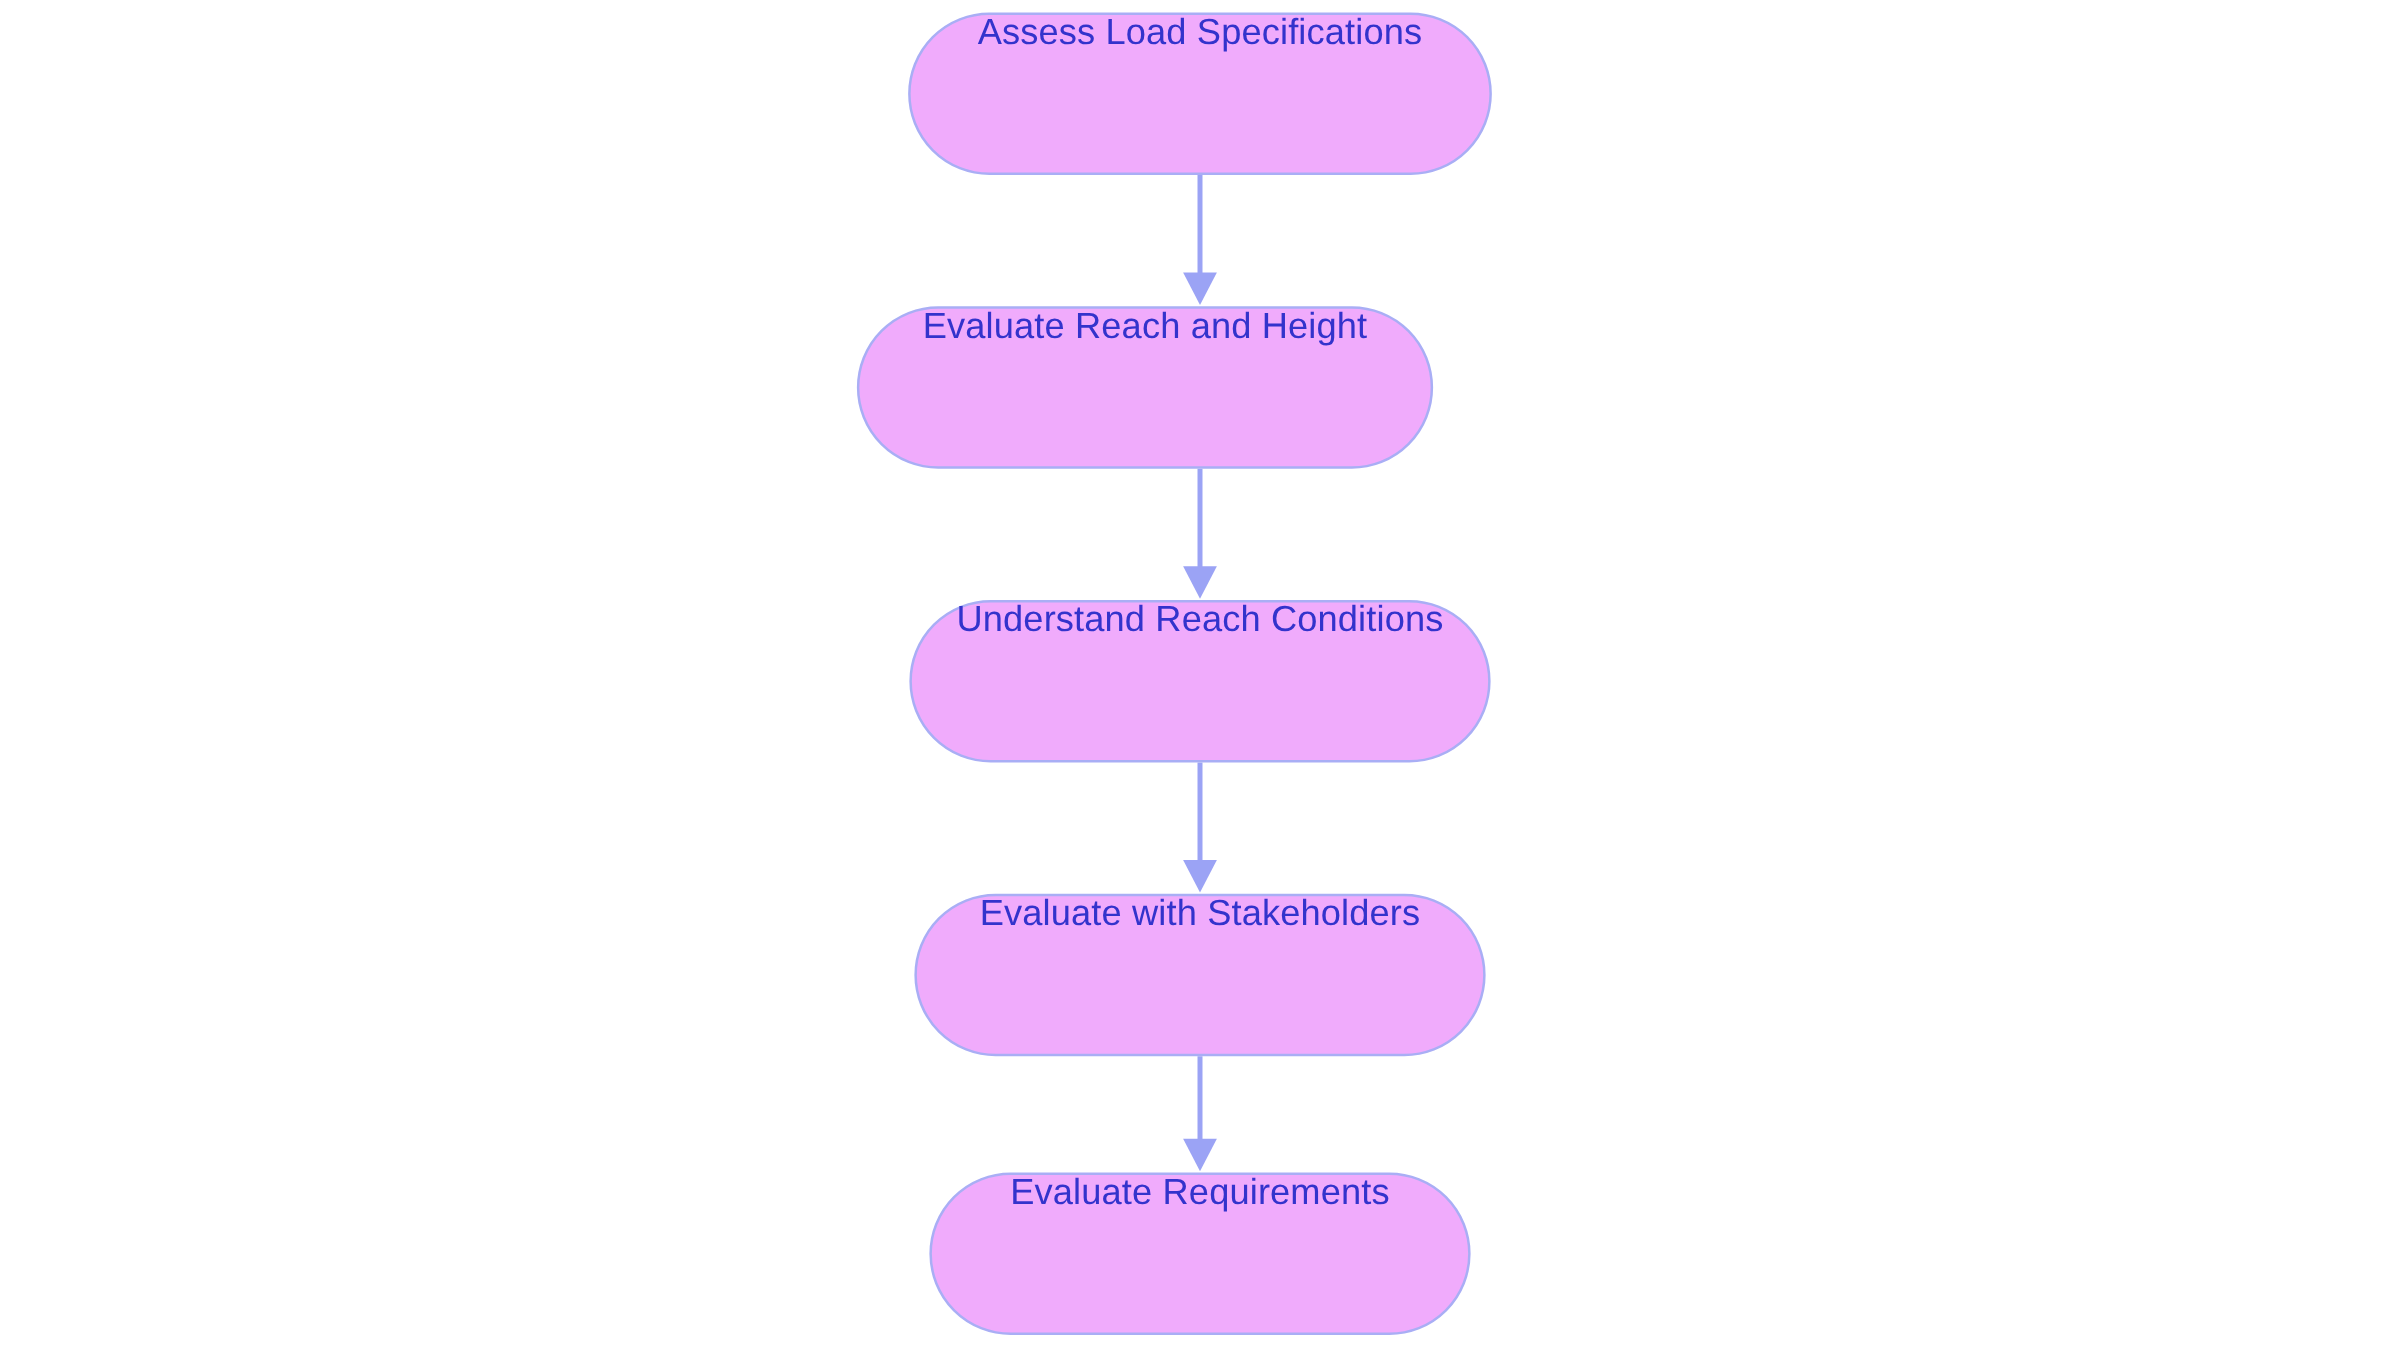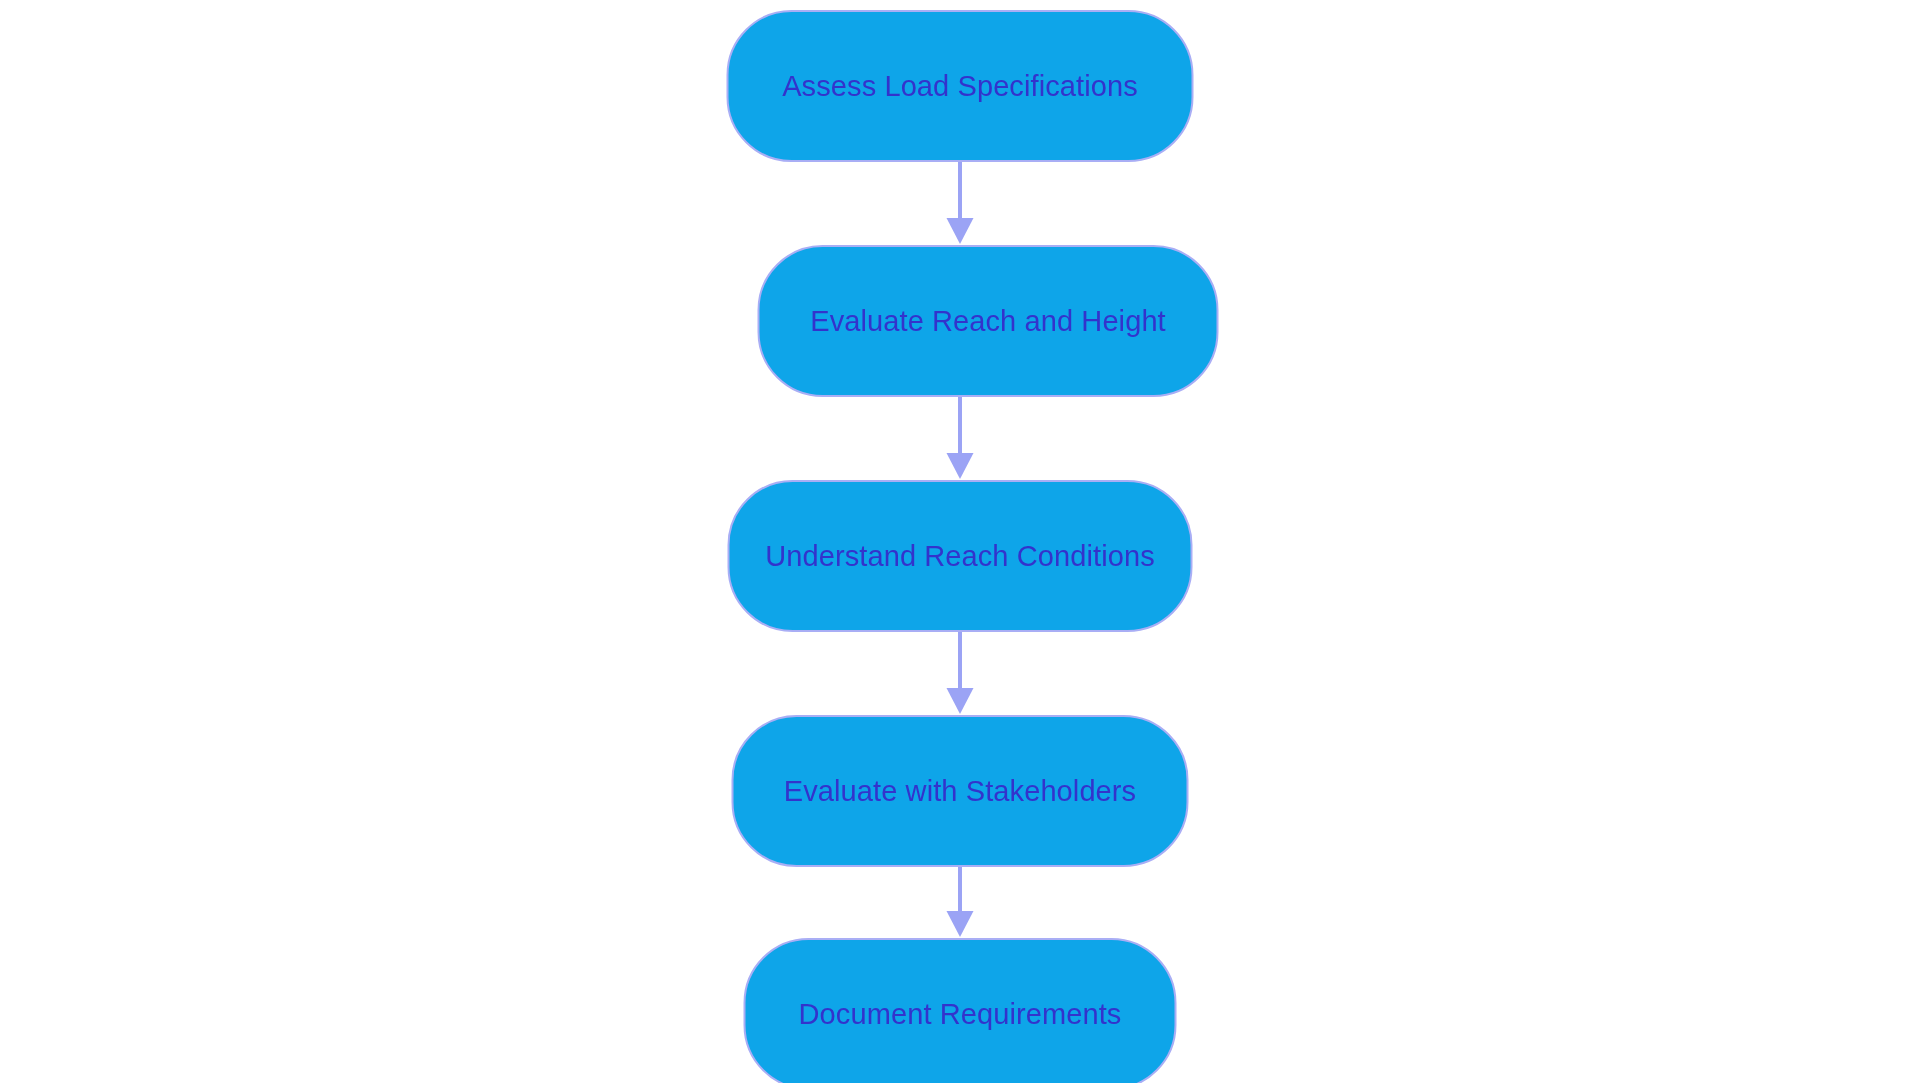--- a/index.html
+++ b/index.html
@@ -18,26 +18,25 @@
   #flowchart-canvas {
     position: relative;
     width: 1920px;
     height: 1083px;
     background: #ffffff;
   }
 
   .flow-node {
     position: absolute;
     box-sizing: border-box;
-    height: 152px;
+    height: 130px;
     border-radius: 65px;
-    background: #0ea5e9;
+    background: #f0abfc;
     border: 2px solid #a9aef5;
     display: flex;
-    align-items: center;
     justify-content: center;
     transform: translateX(-50%);
   }
 
   .flow-node-label {
     font-family: "Liberation Sans", "DejaVu Sans", sans-serif;
     font-size: 29px;
     font-weight: 400;
     letter-spacing: 0.1px;
     color: #3333cc;
@@ -85,29 +84,29 @@
 
   <svg class="flow-edge" style="left:960px; top:845px; width:40px; height:93px;" viewBox="0 0 40 93" preserveAspectRatio="none">
     <line class="flow-edge-line" x1="20" y1="0" x2="20" y2="67"></line>
     <polygon class="flow-edge-head" points="6.5,66 33.5,66 20,92"></polygon>
   </svg>
 
   <div class="flow-node" style="left:960px; top:10px; width:467px;">
     <span class="flow-node-label">Assess Load Specifications</span>
   </div>
 
-  <div class="flow-node" style="left:988px; top:245px; width:461px;">
+  <div class="flow-node" style="left:916px; top:245px; width:461px;">
     <span class="flow-node-label">Evaluate Reach and Height</span>
   </div>
 
   <div class="flow-node" style="left:960px; top:480px; width:465px;">
     <span class="flow-node-label">Understand Reach Conditions</span>
   </div>
 
   <div class="flow-node" style="left:960px; top:715px; width:457px;">
     <span class="flow-node-label">Evaluate with Stakeholders</span>
   </div>
 
   <div class="flow-node" style="left:960px; top:938px; width:433px;">
-    <span class="flow-node-label">Document Requirements</span>
+    <span class="flow-node-label">Evaluate Requirements</span>
   </div>
 
 </div>
 
 </body></html>

